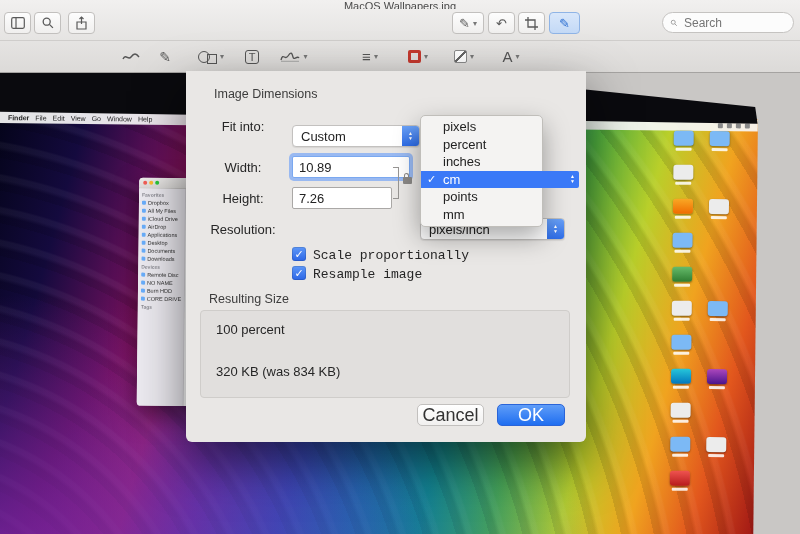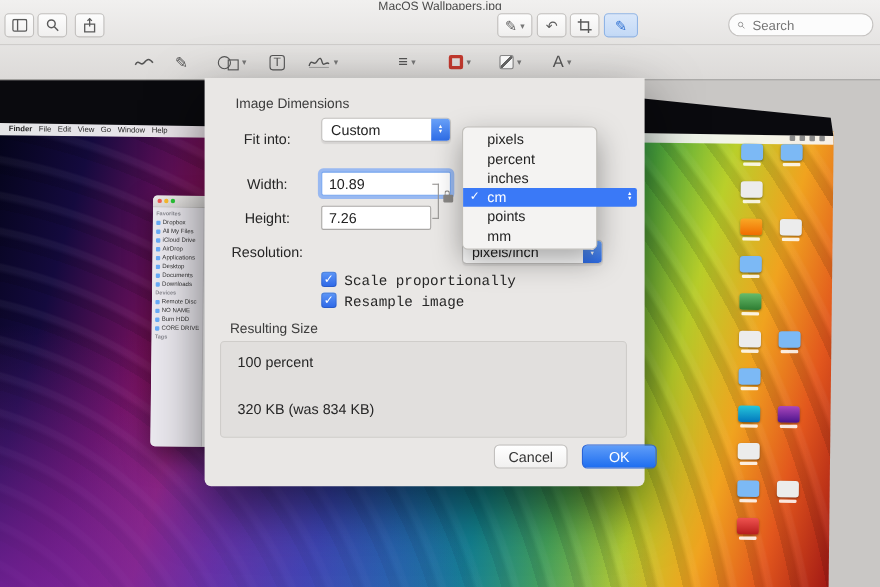--- a/index.html
+++ b/index.html
@@ -92,22 +92,22 @@
   .brk-s{position:absolute;width:6px;height:1px;background:#979593;}
   .lock{position:absolute;left:217px;top:106px;width:9px;height:7px;background:#8a8886;border-radius:1px;}
   .lock::before{content:"";position:absolute;left:1px;top:-4px;width:5px;height:5px;box-sizing:border-box;
                 border:1.5px solid #8a8886;border-bottom:none;border-radius:3px 3px 0 0;}
   .cb{position:absolute;left:106px;width:14px;height:14px;border-radius:3px;color:#fff;
       background:linear-gradient(#5e98f8,#2c66e6);font-size:11px;line-height:14px;text-align:center;
       box-shadow:inset 0 0 0 1px rgba(0,0,0,0.12);}
   .cblbl{position:absolute;left:127px;font-family:Liberation Mono, monospace;}
   .resultbox{position:absolute;left:14px;top:239px;width:370px;height:88px;background:#e1dfdd;
              border:1px solid #cfcdca;border-radius:4px;box-sizing:border-box;}
-  .btn{position:absolute;top:333px;height:22px;box-sizing:border-box;border-radius:5px;font-size:13px;
-       display:flex;align-items:center;justify-content:center;margin-left:32px;}
+  .btn{position:absolute;top:333px;height:22px;box-sizing:border-box;border-radius:5px;font-size:18px;
+       display:flex;align-items:center;justify-content:center;}
   .btn.cancel{left:231px;width:67px;background:linear-gradient(#ffffff,#f1f0ef);border:1px solid #c2c0be;color:#333;}
   .btn.ok{left:311px;width:68px;background:linear-gradient(#5f9df8,#1f6ef0);border:1px solid #2a64d8;color:#fff;}
   svg{display:block;}
 </style>
 </head>
 <body>
 
 <div class="stage">
 
   <div class="photo">
@@ -307,41 +307,41 @@
         <span style="font-size:15px">A</span>
         <span class="chev">▾</span>
       </div>
     </div>
   </div>
 
   <div class="dialog">
     <div class="dlg-h">Image Dimensions</div>
 
     <div class="lbl" style="top:48px">Fit into:</div>
-    <div class="pop" style="left:106px;top:36px;width:118px">
+    <div class="pop" style="left:106px;top:54px;width:128px">
       <span>Custom</span>
       <span class="cap">
         <span>▲</span>
           <span>▼</span>
       </span>
     </div>
 
     <div class="lbl" style="top:89px">Width:</div>
     <input class="field focused" style="left: 106px; top: 85px; width: 118px;" value="10.89">
 
     <div class="lbl" style="top:120px">Height:</div>
     <input class="field" style="left: 106px; top: 116px; width: 100px;" value="7.26">
 
     <div class="brk-v"></div>
     <div class="brk-s" style="left:207px;top:96px"></div>
     <div class="brk-s" style="left:207px;top:127px"></div>
     <div class="lock"></div>
 
     <div class="lbl" style="top:151px">Resolution:</div>
-    <div class="pop" style="left:234px;top:147px;width:128px">
+    <div class="pop" style="left:234px;top:147px;width:145px">
       <span>pixels/inch</span>
       <span class="cap">
         <span>▲</span>
           <span>▼</span>
       </span>
     </div>
 
     <div class="menu">
       <div class="mitem">pixels</div>
       <div class="mitem">percent</div>

